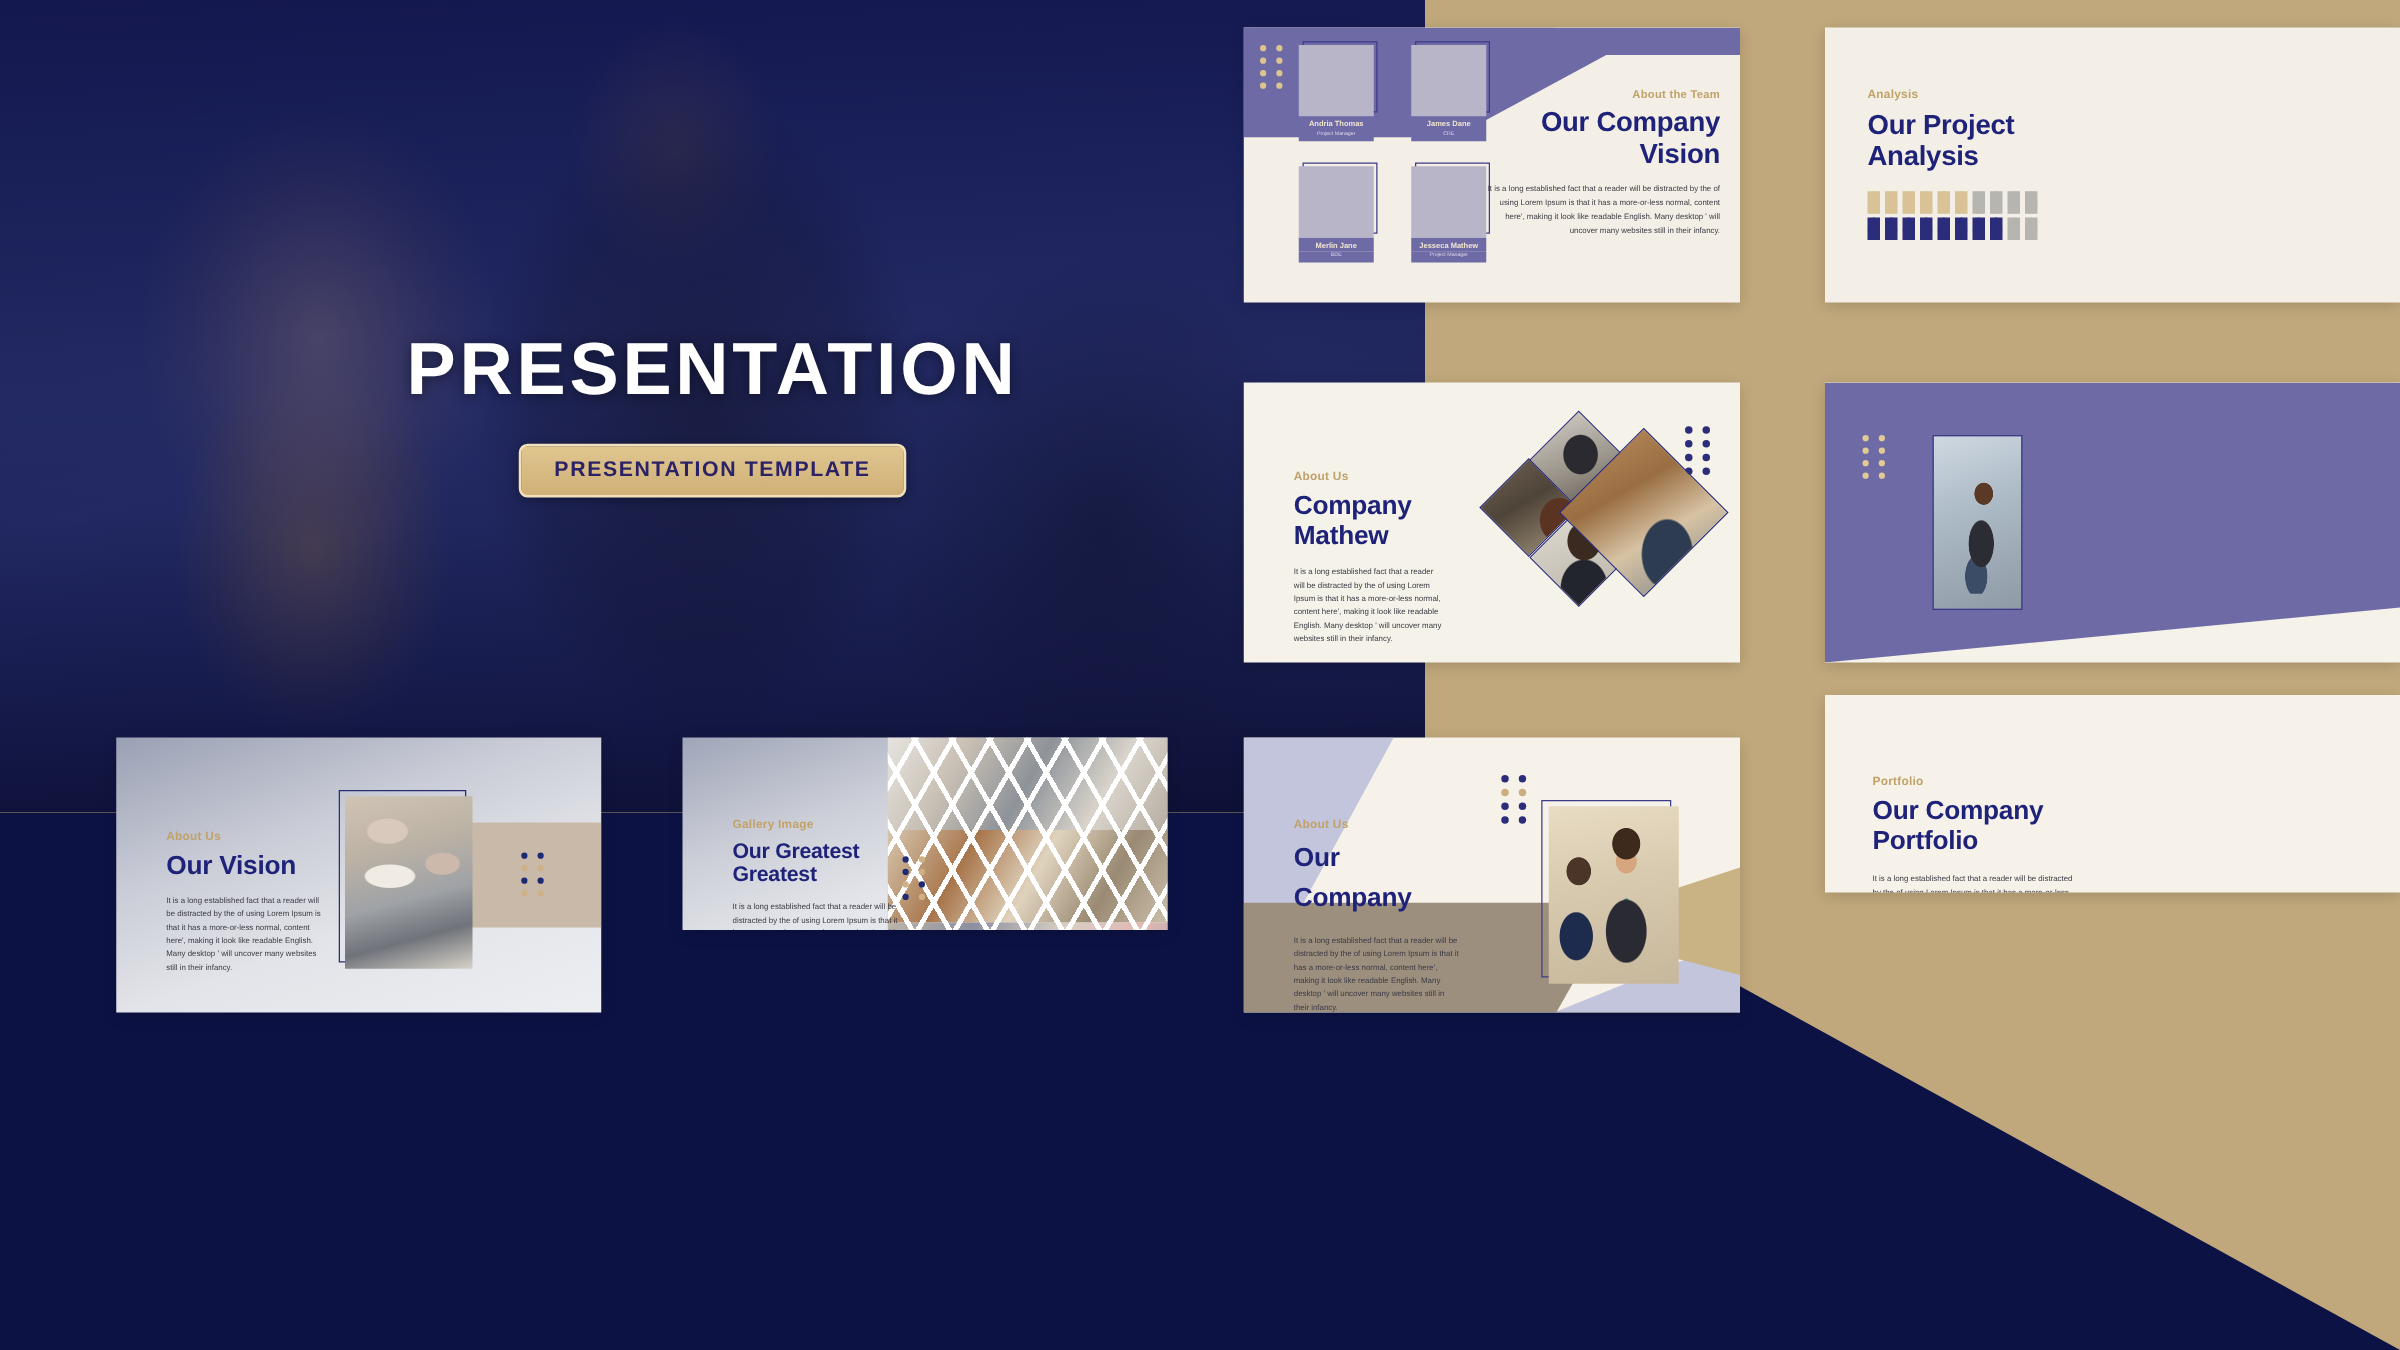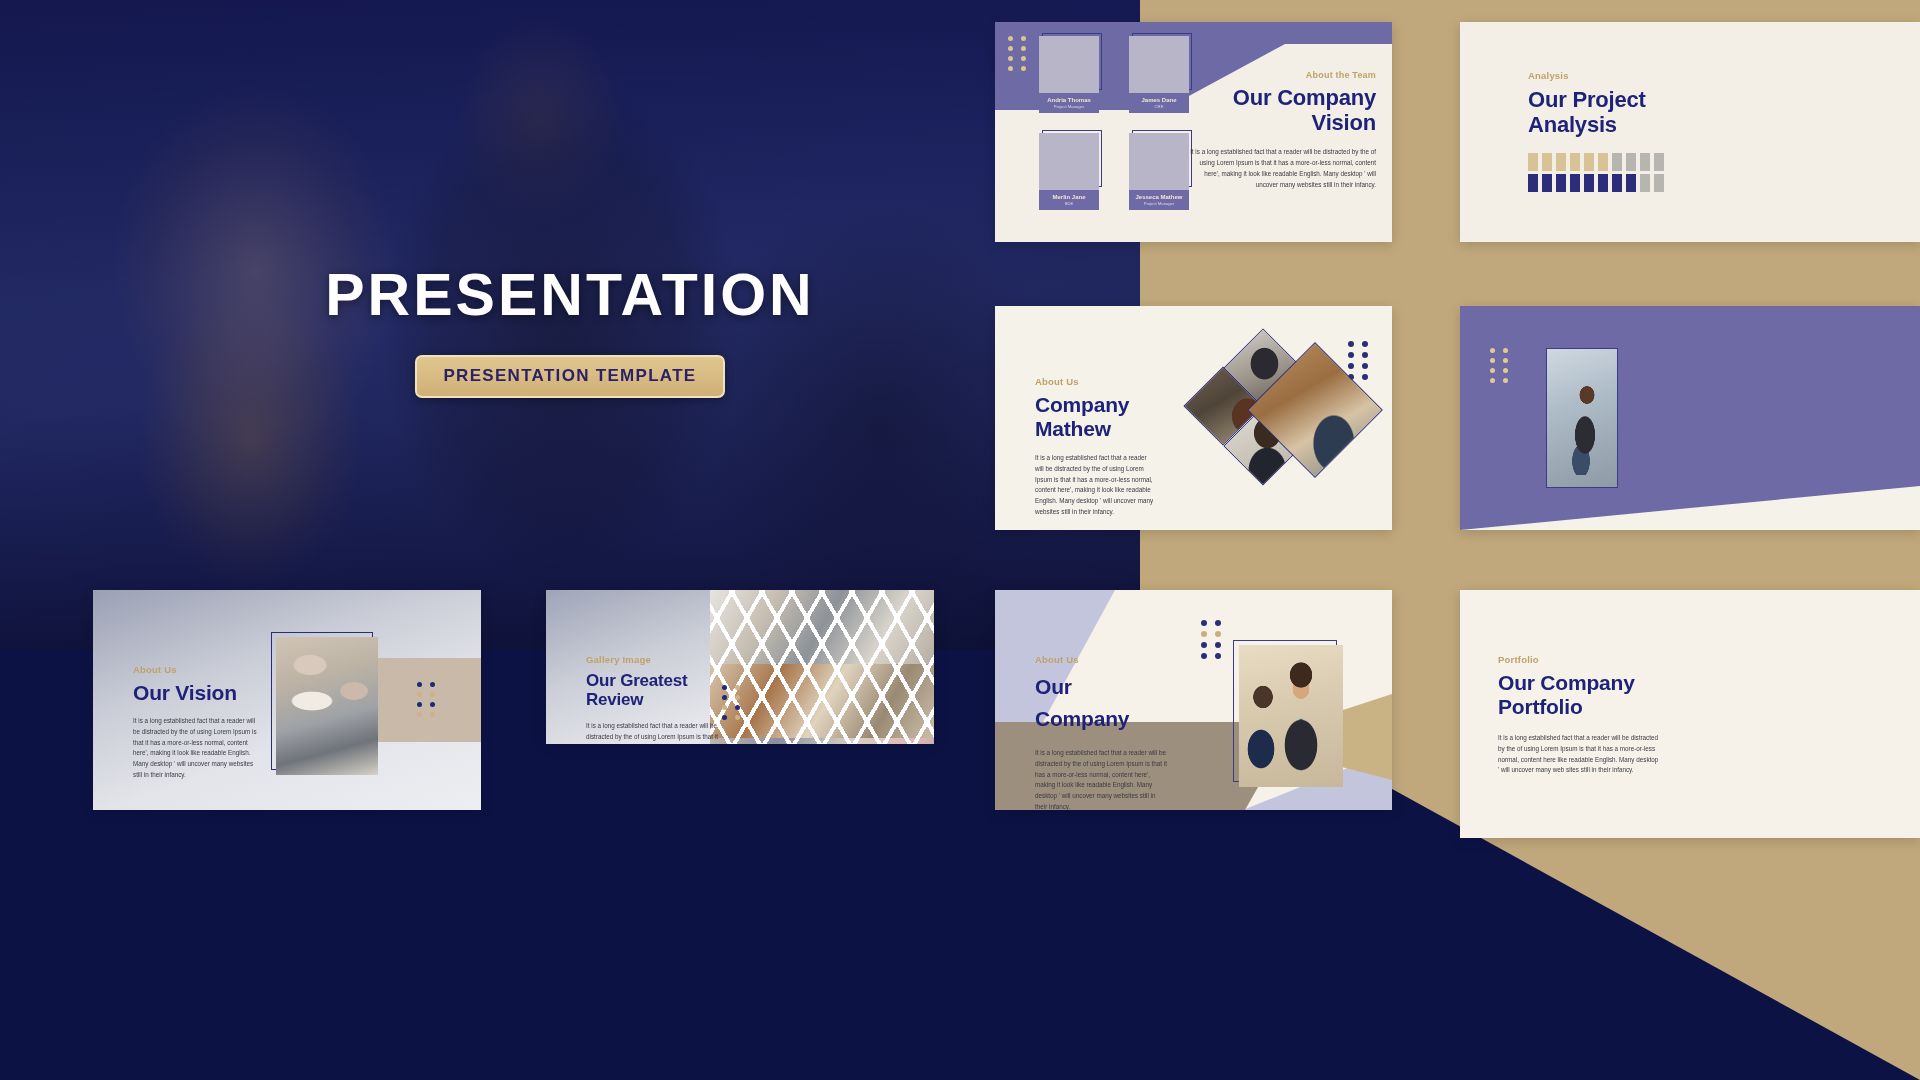--- a/index.html
+++ b/index.html
@@ -134,21 +134,21 @@
       radial-gradient(ellipse 7px 8px at 27px 20px,#d3a581 0%,#d3a581 76%,transparent 80%),
       radial-gradient(ellipse 20px 20px at 27px 46px,#cdd9e4 0%,#cdd9e4 74%,transparent 78%),
       linear-gradient(180deg,#cfe2ee,#a9cadd); }
 
   .staff-right { position:absolute; right:16px; top:48px; width:186px; text-align:right; }
   .staff-right .eyebrow { font-size:9px; }
   .staff-right .headline { font-size:22px; margin-top:5px; }
   .staff-right .body-text { margin-top:12px; }
 
   
-  #slide-analysis { left:1460px; top:22px; width:460px; height:220px; background:#f3efe6;padding-left:34px; }
+  #slide-analysis { left:1460px; top:22px; width:460px; height:220px; background:#f3efe6; }
   #slide-analysis .inner { padding:48px 0 0 34px; }
   #slide-analysis .headline { font-size:22px; margin-top:6px; }
   .picto-rows { margin-top:16px; }
   .picto-row { display:flex; gap:4px; margin-bottom:3px; }
   .picto { width:10px; height:18px; position:relative; }
   .picto::before { content:""; position:absolute; left:3px; top:0; width:4px; height:4px; border-radius:50%; background:inherit; }
   .picto::after { content:""; position:absolute; left:0; top:4.5px; width:10px; height:13.5px; background:inherit;
       clip-path:polygon(22% 0,78% 0,100% 30%,100% 48%,72% 48%,72% 100%,58% 100%,58% 62%,42% 62%,42% 100%,28% 100%,28% 48%,0 48%,0 30%); }
 
   
@@ -247,21 +247,21 @@
       radial-gradient(ellipse 9px 28px at 62px 94px,#2a7f93 0%,#2a7f93 70%,transparent 74%),
       radial-gradient(ellipse 14px 16px at 24px 52px,#4a3528 0%,#4a3528 68%,transparent 72%),
       radial-gradient(ellipse 18px 26px at 22px 104px,#1d2b4d 0%,#1d2b4d 72%,transparent 76%),
       linear-gradient(170deg,#e8dcc4 0%,#d9cbb0 40%,#c7b89c 100%);
   }
   .comp-left { position:absolute; left:40px; top:64px; width:132px; }
   .comp-left .headline { font-size:21px; line-height:1.5; margin-top:6px; }
   .comp-left .body-text { margin-top:14px; }
 
   
-  #slide-portfolio { left:1460px; top:590px; width:460px; height:248px; background:#f6f2e9; }
+  #slide-portfolio { left:1460px; top:556px; width:460px; height:158px; background:#f6f2e9; }
   #slide-portfolio .inner { padding:64px 0 0 38px; width:200px; }
   #slide-portfolio .headline { font-size:21px; margin-top:6px; }
   #slide-portfolio .body-text { margin-top:14px; }
 </style>
 </head>
 <body>
 
 <div id="stage">
 
   <div class="bg-tan"></div>
@@ -449,21 +449,21 @@
     <div class="tri-panel">
       <div class="tri-band" style="top:0;   background:linear-gradient(120deg,#e6e4e0 0%,#c9c0b4 25%,#8e9399 50%,#d9d4cb 75%,#b7aea2 100%)"></div>
       <div class="tri-band" style="top:74px;background:linear-gradient(120deg,#d6c6ae 0%,#a8764c 28%,#e0d3bd 52%,#9a8a74 76%,#cbbfa9 100%)"></div>
       <div class="tri-band" style="top:148px;background:linear-gradient(120deg,#bfb6aa 0%,#8c8fa0 26%,#d8cfc2 54%,#e2b7b4 78%,#9aa2ae 100%)"></div>
       <div class="tri-mask"></div>
     </div>
     <div class="moments-left">
       <div class="eyebrow">Gallery Image</div>
       <div class="headline">
         <div>Our Greatest</div>
-        <div>Review</div>
+        <div>Greatest</div>
       </div>
       <div class="body-text">It is a long established fact that a reader will be distracted by the of using Lorem Ipsum is that it has a more-or-less normal, content here', making it look like readable English. Many desktop ' will uncover many websites still in their infancy.</div>
     </div>
     <div class="dotgrid moments-dots">
       <i class="alt"></i>
         <i></i>
         <i class="alt"></i>
         <i></i>
         <i></i>
         <i class="alt"></i>

